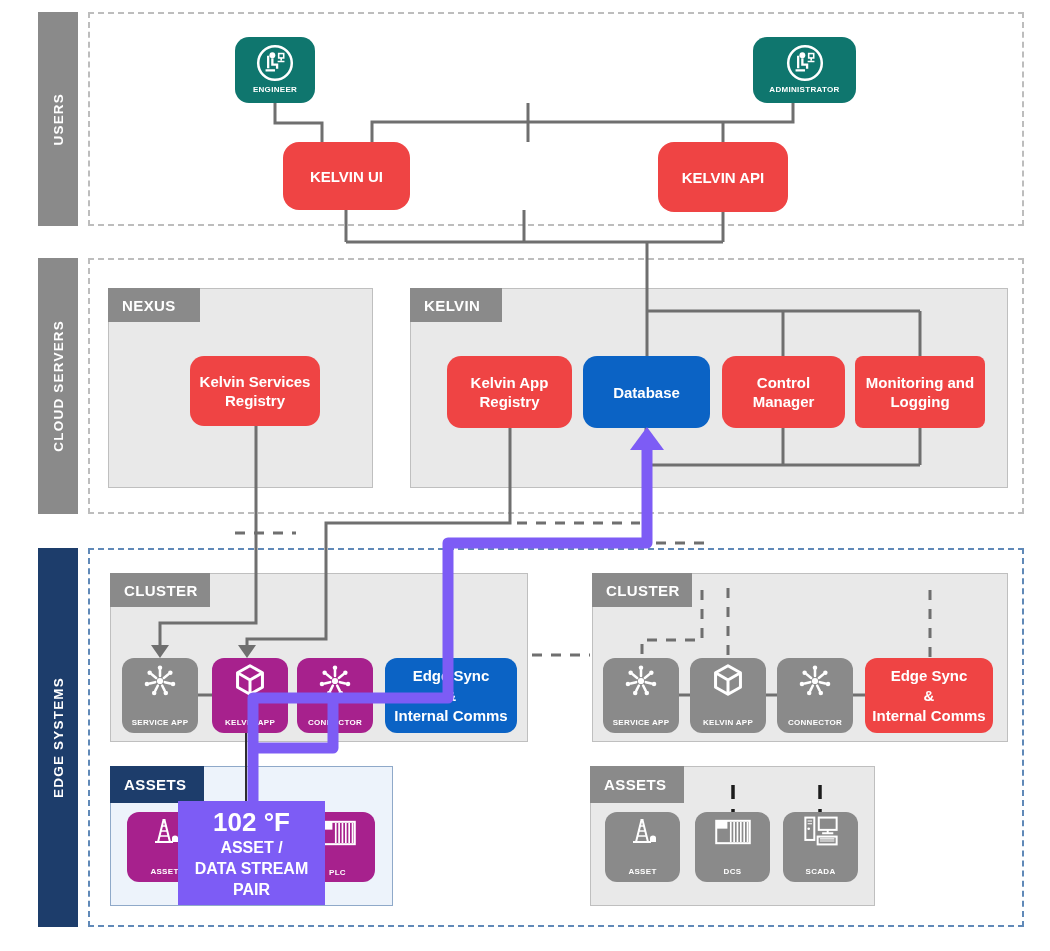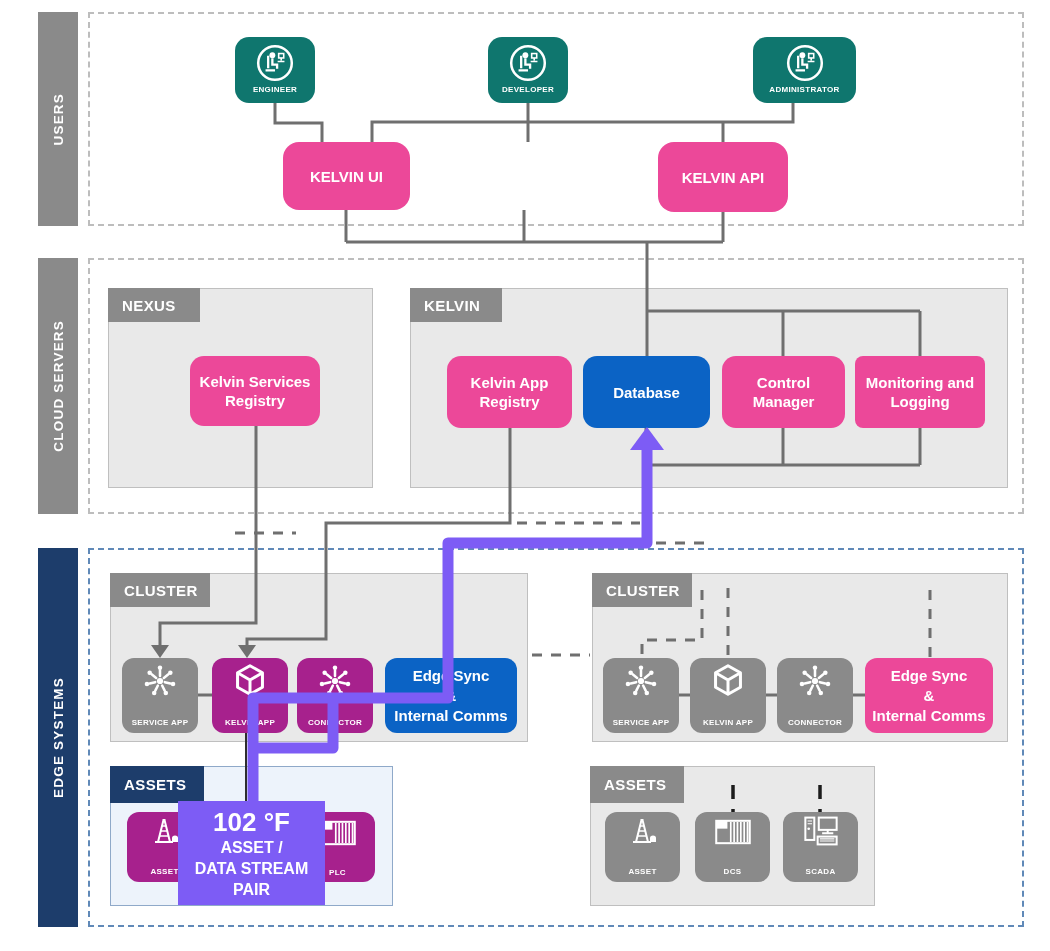--- a/index.html
+++ b/index.html
@@ -12,21 +12,21 @@
   .vbar{z-index:1;background:#8a8a8a;color:#fff;display:flex;align-items:center;justify-content:center;}
   .vbar span{writing-mode:vertical-rl;transform:rotate(180deg);font-weight:bold;font-size:13.5px;letter-spacing:1.2px;}
   .vbar.navy{background:#1d3d6b;}
   
   .container{background:#e9e9e9;border:1px solid #bfbfbf;z-index:2;}
   .container.assets-blue{background:#edf3fb;border:1.5px solid #8fa9c9;}
   .tab{z-index:3;background:#8a8a8a;color:#fff;font-weight:bold;font-size:15px;
        display:flex;align-items:center;padding-left:14px;letter-spacing:0.4px;}
   .tab.navy{background:#1d3d6b;}
   
-  .node{z-index:4;background:#ec4899;border-radius:14px;color:#fff;font-weight:bold;font-size:15px;
+  .node{z-index:4;background:#ef4444;border-radius:14px;color:#fff;font-weight:bold;font-size:15px;
         display:flex;align-items:center;justify-content:center;text-align:center;line-height:19px;}
   .node.blue{background:#0b63c5;}
   .inode{z-index:4;background:#8a8a8a;border-radius:12px;color:#fff;display:flex;flex-direction:column;
          align-items:center;justify-content:flex-end;padding-bottom:6px;}
   .inode.magenta{background:#a7218d;}
   .inode .nicon{flex:1 1 auto;display:flex;align-items:center;justify-content:center;margin-top:6px;}
   .inode .nlabel{font-size:8px;font-weight:bold;letter-spacing:0.3px;white-space:nowrap;margin-top:20px;}
   .actor{z-index:4;background:#0f766e;border-radius:14px;color:#fff;display:flex;flex-direction:column;
          align-items:center;justify-content:flex-start;padding-top:5px;}
   .actor .alabel{font-size:8px;font-weight:bold;letter-spacing:0.3px;margin-top:1px;white-space:nowrap;}
@@ -136,30 +136,20 @@
   <div class="abs actor" style="left:235px;top:37px;width:80px;height:66px;">
     <svg class="aicon" width="42" height="42" viewBox="0 0 40 40">
       <circle cx="20" cy="20" r="16" stroke="#fff" stroke-width="2.4" fill="none"></circle>
       <circle cx="17.5" cy="12.5" r="2.8" fill="#fff"></circle>
       <path d="M17.5,15.5 V21.5 H22 V25.5 M13.5,13 V25 M11,27 H20" stroke="#fff" stroke-width="2.2" fill="none"></path>
       <rect x="23.5" y="11" width="4.8" height="4.2" stroke="#fff" stroke-width="1.5" fill="none"></rect>
       <path d="M25.9,15.2 V17.5 M22.5,18.5 H29" stroke="#fff" stroke-width="1.5" fill="none"></path>
     </svg>
     <span class="alabel">ENGINEER</span>
   </div>
-  <div class="abs actor" style="left:488px;top:37px;width:80px;height:66px;">
-    <svg class="aicon" width="42" height="42" viewBox="0 0 40 40">
-      <circle cx="20" cy="20" r="16" stroke="#fff" stroke-width="2.4" fill="none"></circle>
-      <circle cx="17.5" cy="12.5" r="2.8" fill="#fff"></circle>
-      <path d="M17.5,15.5 V21.5 H22 V25.5 M13.5,13 V25 M11,27 H20" stroke="#fff" stroke-width="2.2" fill="none"></path>
-      <rect x="23.5" y="11" width="4.8" height="4.2" stroke="#fff" stroke-width="1.5" fill="none"></rect>
-      <path d="M25.9,15.2 V17.5 M22.5,18.5 H29" stroke="#fff" stroke-width="1.5" fill="none"></path>
-    </svg>
-    <span class="alabel">DEVELOPER</span>
-  </div>
   <div class="abs actor" style="left:753px;top:37px;width:103px;height:66px;">
     <svg class="aicon" width="42" height="42" viewBox="0 0 40 40">
       <circle cx="20" cy="20" r="16" stroke="#fff" stroke-width="2.4" fill="none"></circle>
       <circle cx="17.5" cy="12.5" r="2.8" fill="#fff"></circle>
       <path d="M17.5,15.5 V21.5 H22 V25.5 M13.5,13 V25 M11,27 H20" stroke="#fff" stroke-width="2.2" fill="none"></path>
       <rect x="23.5" y="11" width="4.8" height="4.2" stroke="#fff" stroke-width="1.5" fill="none"></rect>
       <path d="M25.9,15.2 V17.5 M22.5,18.5 H29" stroke="#fff" stroke-width="1.5" fill="none"></path>
     </svg>
     <span class="alabel">ADMINISTRATOR</span>
   </div>

